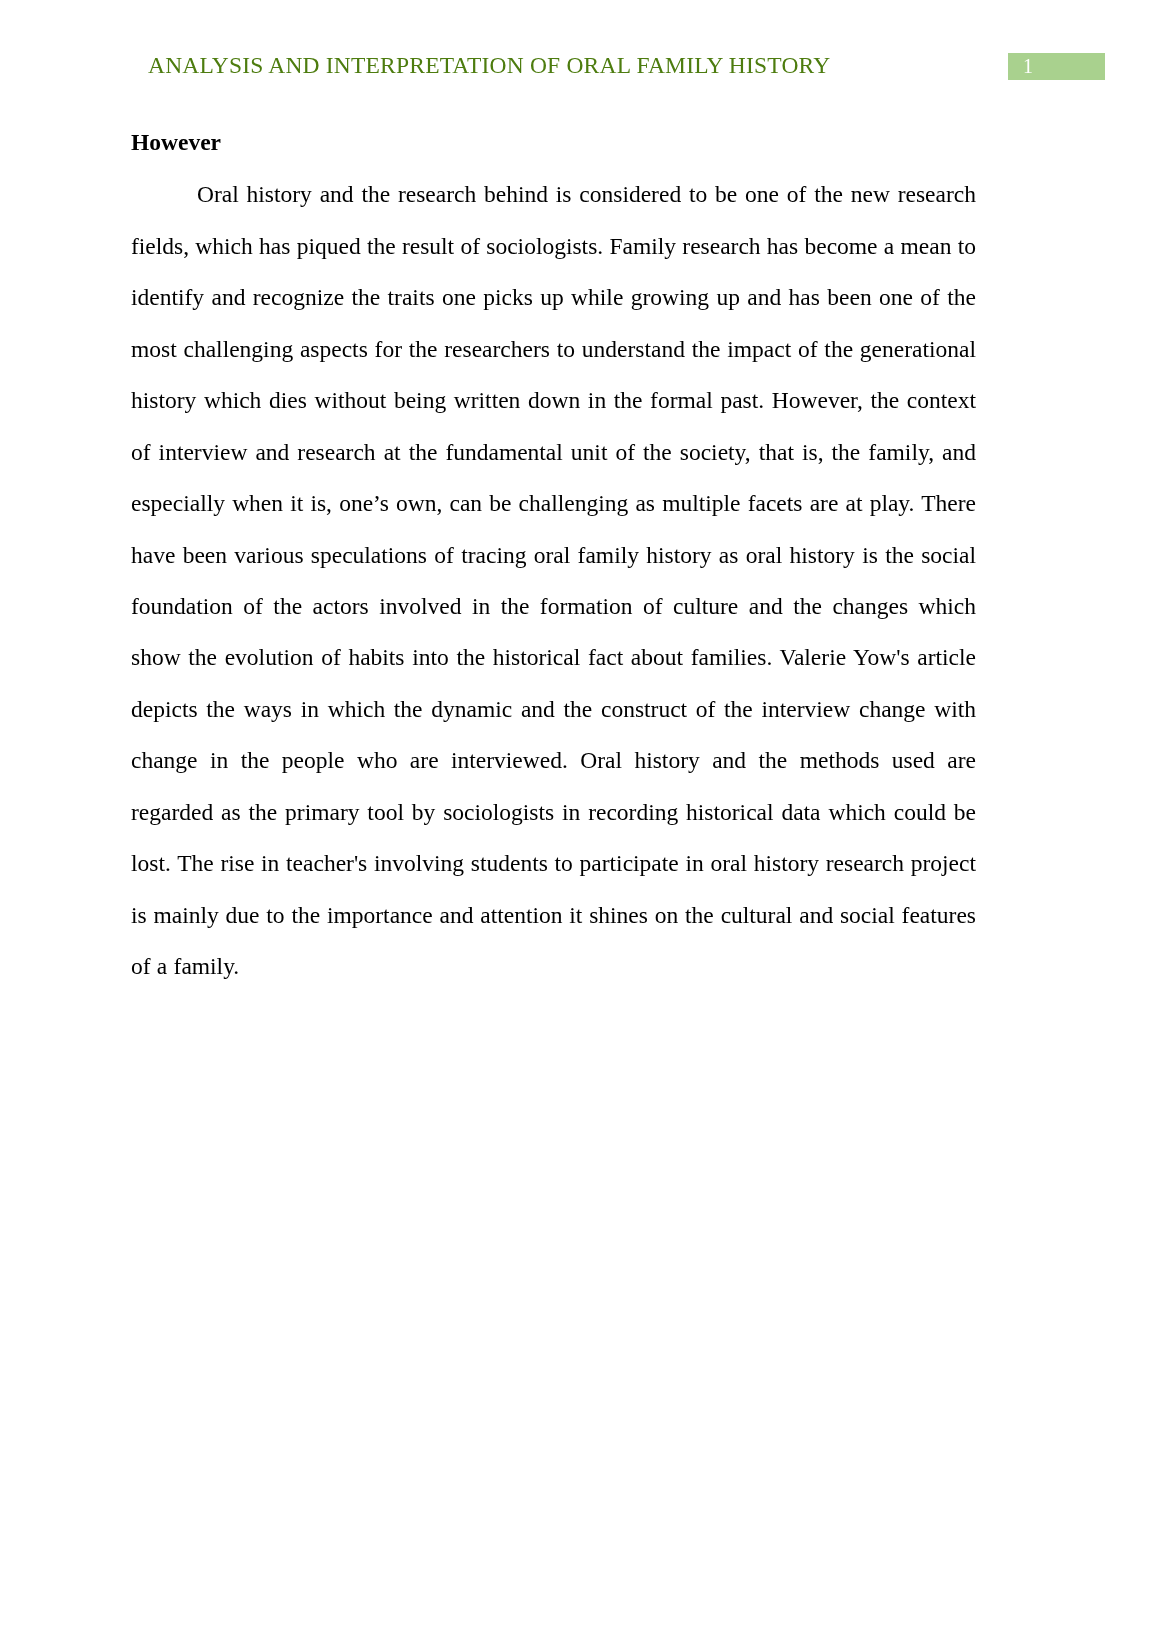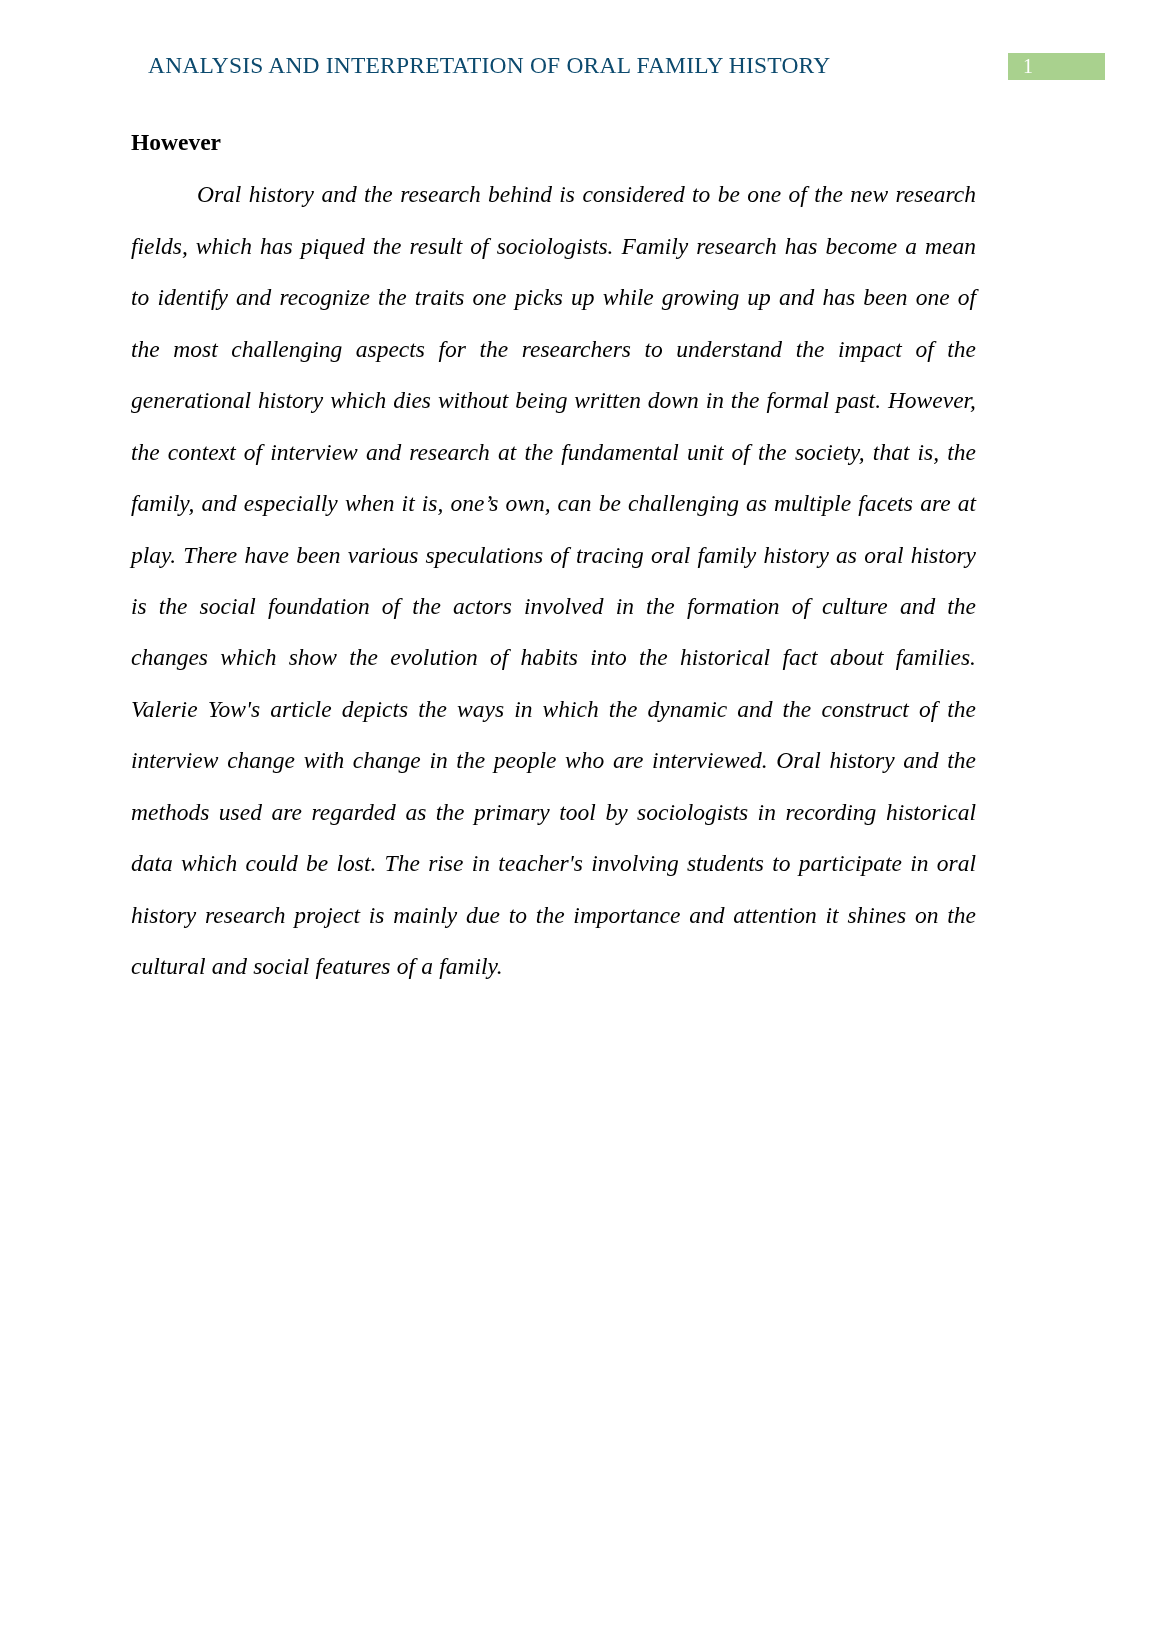--- a/index.html
+++ b/index.html
@@ -28,21 +28,21 @@
     right: 52px;
     height: 32px;
     display: flex;
     align-items: center;
     justify-content: space-between;
   }
   .running-head-title {
     font-family: "Liberation Serif", "DejaVu Serif", serif;
     font-size: 23.5px;
     letter-spacing: 0.2px;
-    color: #0c4a6e;
+    color: #4d7c0f;
     white-space: nowrap;
     line-height: 1.1;
   }
   .page-number-box {
     width: 97px;
     height: 27px;
     background: #a9d18e;
     display: flex;
     align-items: center;
     box-sizing: border-box;
@@ -73,21 +73,20 @@
   .abstract-paragraph {
     font-size: 23.5px;
     text-align: justify;
     text-align-last: left;
     line-height: 2.19;
     margin: 0;
     text-indent: 66px;
     font-family: "Liberation Serif", "DejaVu Serif", serif;
     word-spacing: 0.4px;
     hyphens: none;
-    font-style: italic;
   }
 </style>
 </head>
 <body>
 
 <div class="page">
 
   <div class="running-head">
     <div class="running-head-title">ANALYSIS AND INTERPRETATION OF ORAL FAMILY HISTORY</div>
     <div class="page-number-box">

